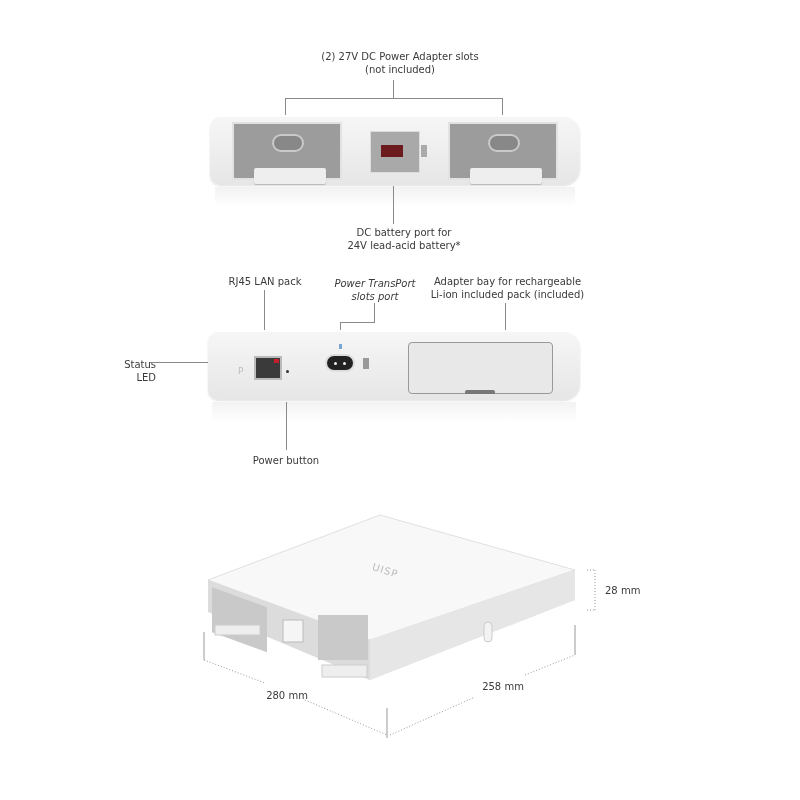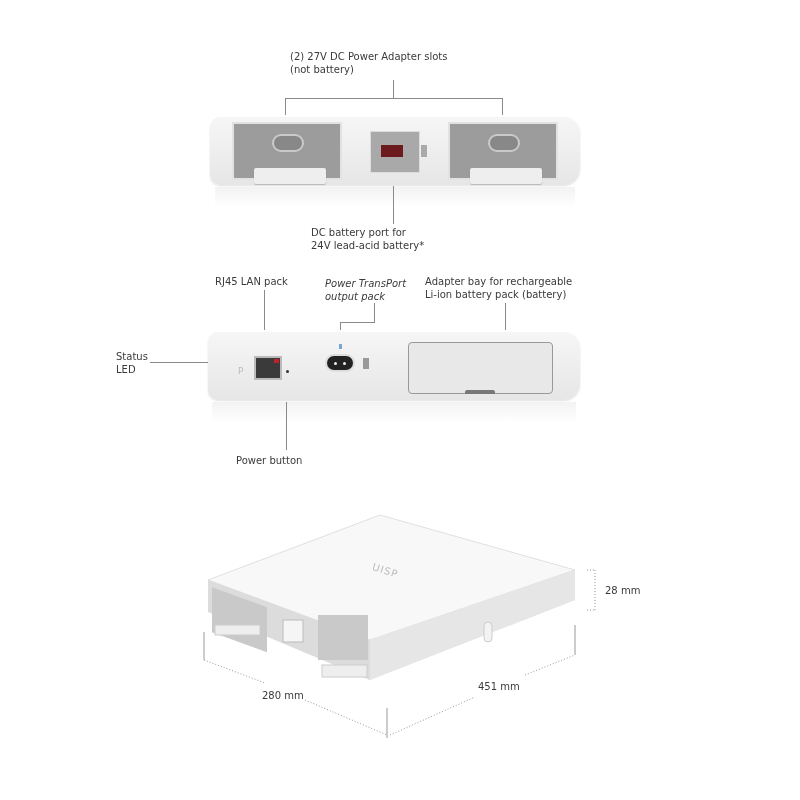--- a/index.html
+++ b/index.html
@@ -1,33 +1,33 @@
 <!DOCTYPE html>
 <html><head>
 <meta charset="utf-8">
 <style>
   html,body{margin:0;padding:0;background:#fff;}
   body{width:800px;height:800px;position:relative;overflow:hidden;font-family:"DejaVu Sans","Liberation Sans",sans-serif;color:#333;}
-  .lbl{position:absolute;font-size:10px;line-height:13px;color:#3a3a3a;white-space:nowrap;}
+  .lbl{position:absolute;font-size:10px;line-height:13px;color:#3a3a3a;text-align:center;white-space:nowrap;}
   .lbl-l{text-align:left;}
   .line{position:absolute;background:#8a8a8a;}
   .dev{position:absolute;background:linear-gradient(#f6f6f6,#e6e6e6);border-radius:10px 16px 16px 10px;box-shadow:0 1px 2px rgba(0,0,0,.12);}
   .reflect{position:absolute;background:linear-gradient(rgba(230,230,230,.5),rgba(255,255,255,0));}
   .slot{position:absolute;background:#9c9c9c;border:2px solid #e2e2e2;box-sizing:border-box;}
   .c8{position:absolute;width:32px;height:18px;border:2px solid #c9c9c9;border-radius:9px;box-sizing:border-box;background:#888;}
   .clip{position:absolute;height:16px;background:#eee;border-radius:2px;box-shadow:0 1px 1px rgba(0,0,0,.2);}
   svg{position:absolute;}
 </style>
 </head>
 <body>
 
 <div>
   <div class="lbl" style="left:290px;top:50px;width:220px;">
     <div>(2) 27V DC Power Adapter slots</div>
-    <div>(not battery)</div>
+    <div>(not included)</div>
   </div>
   <div class="line" style="left:393px;top:80px;width:1px;height:18px;"></div>
   <div class="line" style="left:285px;top:98px;width:218px;height:1px;"></div>
   <div class="line" style="left:285px;top:98px;width:1px;height:17px;"></div>
   <div class="line" style="left:502px;top:98px;width:1px;height:17px;"></div>
 
   <div class="dev" style="left:210px;top:117px;width:370px;height:68px;">
     <div class="slot" style="left:22px;top:5px;width:110px;height:58px;">
       <div class="c8" style="left:38px;top:10px;"></div>
       <div class="clip" style="left:20px;top:44px;width:72px;"></div>
@@ -49,33 +49,33 @@
     <div>24V lead-acid battery*</div>
   </div>
 </div>
 
 <div>
   <div class="lbl" style="left:215px;top:275px;width:100px;">RJ45 LAN pack</div>
   <div class="line" style="left:264px;top:290px;width:1px;height:40px;"></div>
 
   <div class="lbl" style="left:325px;top:277px;width:100px;font-style:italic;">
     <div>Power TransPort</div>
-    <div>output pack</div>
+    <div>slots port</div>
   </div>
   <div class="line" style="left:374px;top:303px;width:1px;height:20px;"></div>
   <div class="line" style="left:340px;top:322px;width:35px;height:1px;"></div>
   <div class="line" style="left:340px;top:322px;width:1px;height:8px;"></div>
 
   <div class="lbl" style="left:425px;top:275px;width:165px;">
     <div>Adapter bay for rechargeable</div>
-    <div>Li-ion battery pack (battery)</div>
+    <div>Li-ion included pack (included)</div>
   </div>
   <div class="line" style="left:505px;top:303px;width:1px;height:27px;"></div>
 
-  <div class="lbl lbl-l" style="left:116px;top:350px;width:40px;">
+  <div class="lbl lbl-l" style="left:116px;top:358px;width:40px;text-align:right;">
     <div>Status</div>
     <div>LED</div>
   </div>
   <div class="line" style="left:150px;top:362px;width:58px;height:1px;"></div>
 
   <div class="dev" style="left:208px;top:332px;width:372px;height:68px;">
     <div style="position:absolute;left:30px;top:34px;font-size:9px;color:#bbb;">P</div>
     <div style="position:absolute;left:46px;top:24px;width:24px;height:20px;background:#3a3a3a;border:2px solid #bbb;">
       <div style="position:absolute;right:1px;top:1px;width:5px;height:4px;background:#c0202a;"></div>
     </div>
@@ -115,14 +115,14 @@
     <line x1="204" y1="660" x2="265" y2="683" stroke="#999" stroke-dasharray="1,2"></line>
     <line x1="305" y1="700" x2="387" y2="735" stroke="#999" stroke-dasharray="1,2"></line>
     <line x1="387" y1="708" x2="387" y2="738" stroke="#999"></line>
     <line x1="390" y1="735" x2="475" y2="697" stroke="#999" stroke-dasharray="1,2"></line>
     <line x1="525" y1="675" x2="575" y2="655" stroke="#999" stroke-dasharray="1,2"></line>
     <line x1="575" y1="625" x2="575" y2="655" stroke="#999"></line>
   </svg>
   <div style="position:absolute;left:372px;top:565px;font-size:10px;color:#bbb;letter-spacing:1px;transform:rotate(18deg);">UISP</div>
   <div class="lbl lbl-l" style="left:605px;top:584px;">28 mm</div>
   <div class="lbl" style="left:262px;top:689px;width:50px;">280 mm</div>
-  <div class="lbl" style="left:478px;top:680px;width:50px;">451 mm</div>
+  <div class="lbl" style="left:478px;top:680px;width:50px;">258 mm</div>
 </div>
 
 </body></html>

